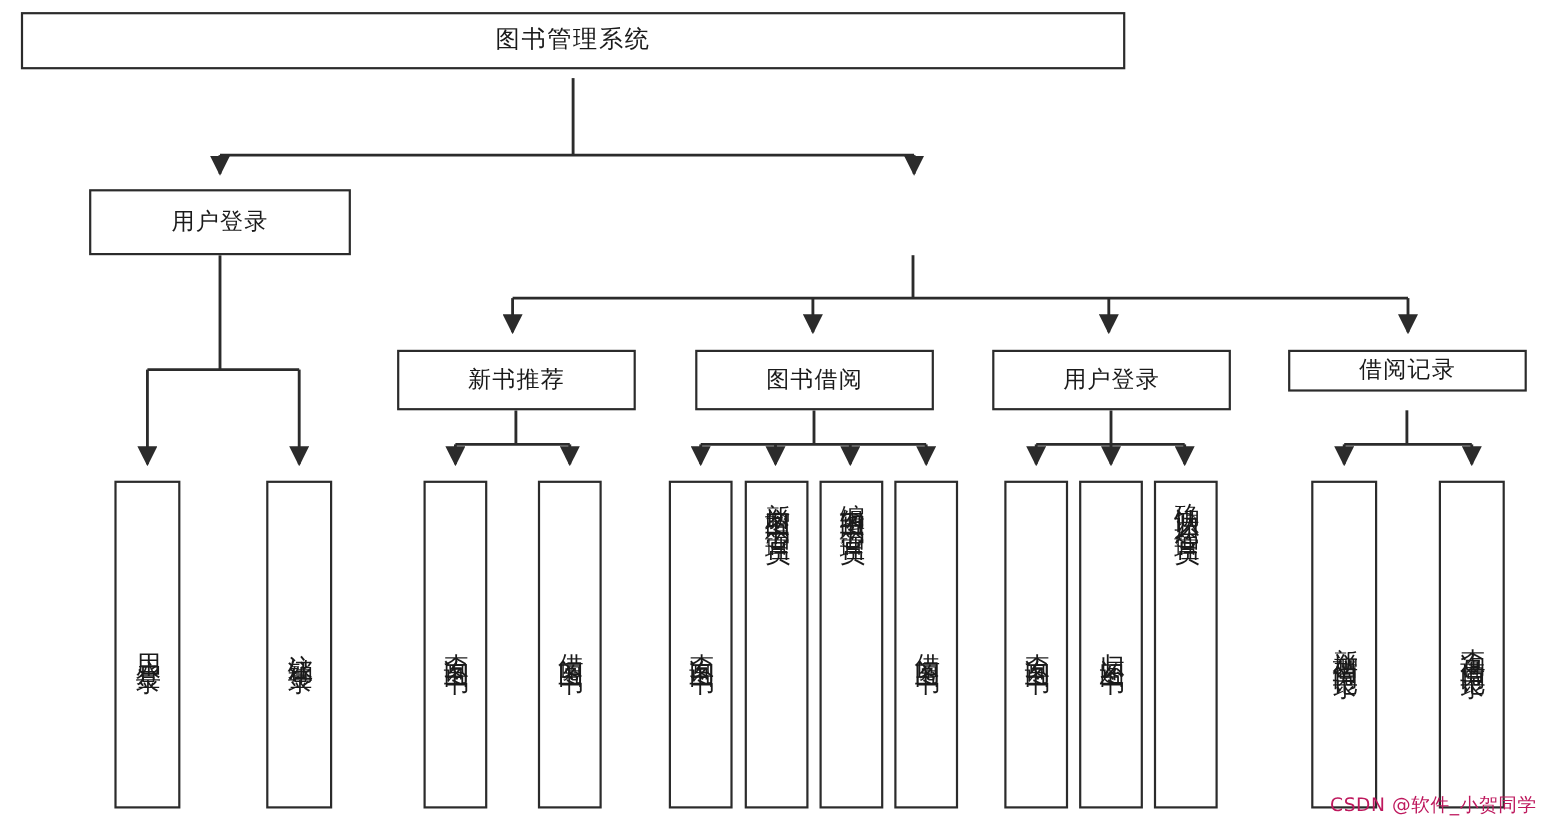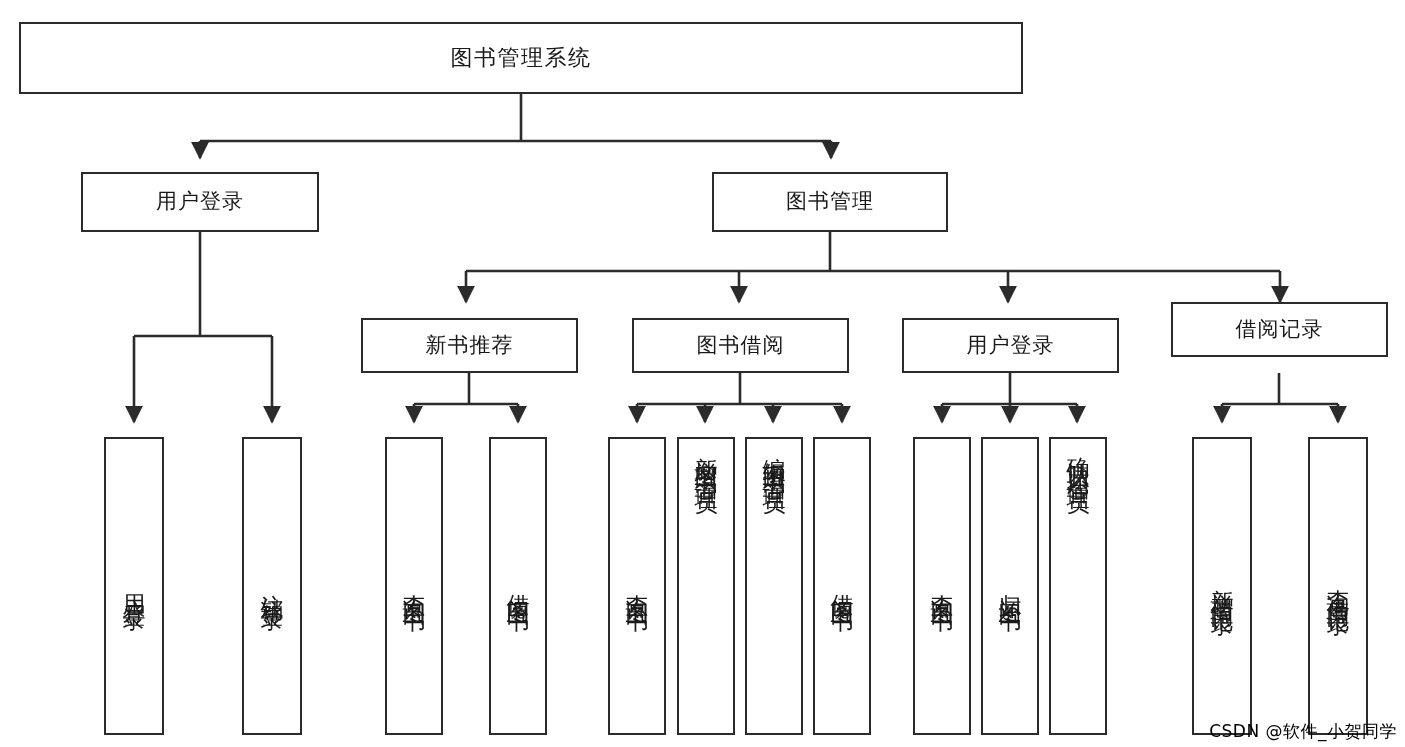--- a/index.html
+++ b/index.html
@@ -64,21 +64,21 @@
     white-space: nowrap;
   }
   .node.v.topish {
     align-items: flex-start;
   }
   .watermark {
     position: absolute;
     right: 8px;
     bottom: 4px;
     font-size: 17px;
-    color: #000000;
+    color: #be185d;
     letter-spacing: 0.5px;
     white-space: nowrap;
   }
 </style>
 </head>
 <body>
 
 <div id="canvas">
 
   <svg id="wires" viewBox="0 0 1405 747" xmlns="http://www.w3.org/2000/svg">
@@ -124,41 +124,38 @@
       <path d="M 1010 404 L 1010 422" marker-end="url(#arrow)"></path>
       <path d="M 1077 404 L 1077 422" marker-end="url(#arrow)"></path>
 
       <path d="M 1279 373 L 1279 404"></path>
       <path d="M 1222 404 L 1338 404"></path>
       <path d="M 1222 404 L 1222 422" marker-end="url(#arrow)"></path>
       <path d="M 1338 404 L 1338 422" marker-end="url(#arrow)"></path>
     </g>
   </svg>
 
-  <div class="node h root" style="left:19px; top:22px; width:1004px; height:72px;">
+  <div class="node h root" style="left:19px; top:11px; width:1004px; height:52px;">
     <span class="lbl">图书管理系统</span>
   </div>
 
   <div class="node h" style="left:81px; top:172px; width:238px; height:60px;">
     <span class="lbl">用户登录</span>
   </div>
-  <div class="node h" style="left:712px; top:172px; width:236px; height:60px;">
-    <span class="lbl">图书管理</span>
-  </div>
 
   <div class="node h" style="left:632px; top:318px; width:217px; height:55px;">
     <span class="lbl">图书借阅</span>
   </div>
   <div class="node h" style="left:361px; top:318px; width:217px; height:55px;">
     <span class="lbl">新书推荐</span>
   </div>
   <div class="node h" style="left:902px; top:318px; width:217px; height:55px;">
     <span class="lbl">用户登录</span>
   </div>
-  <div class="node h" style="left:1171px; top:302px; width:217px; height:55px;">
+  <div class="node h" style="left:1171px; top:318px; width:217px; height:38px;">
     <span class="lbl">借阅记录</span>
   </div>
 
   <div class="node v" style="left:104px; top:437px; width:60px; height:298px;">
     <span class="lbl">用户登录</span>
   </div>
   <div class="node v" style="left:242px; top:437px; width:60px; height:298px;">
     <span class="lbl">注销登录</span>
   </div>
 

